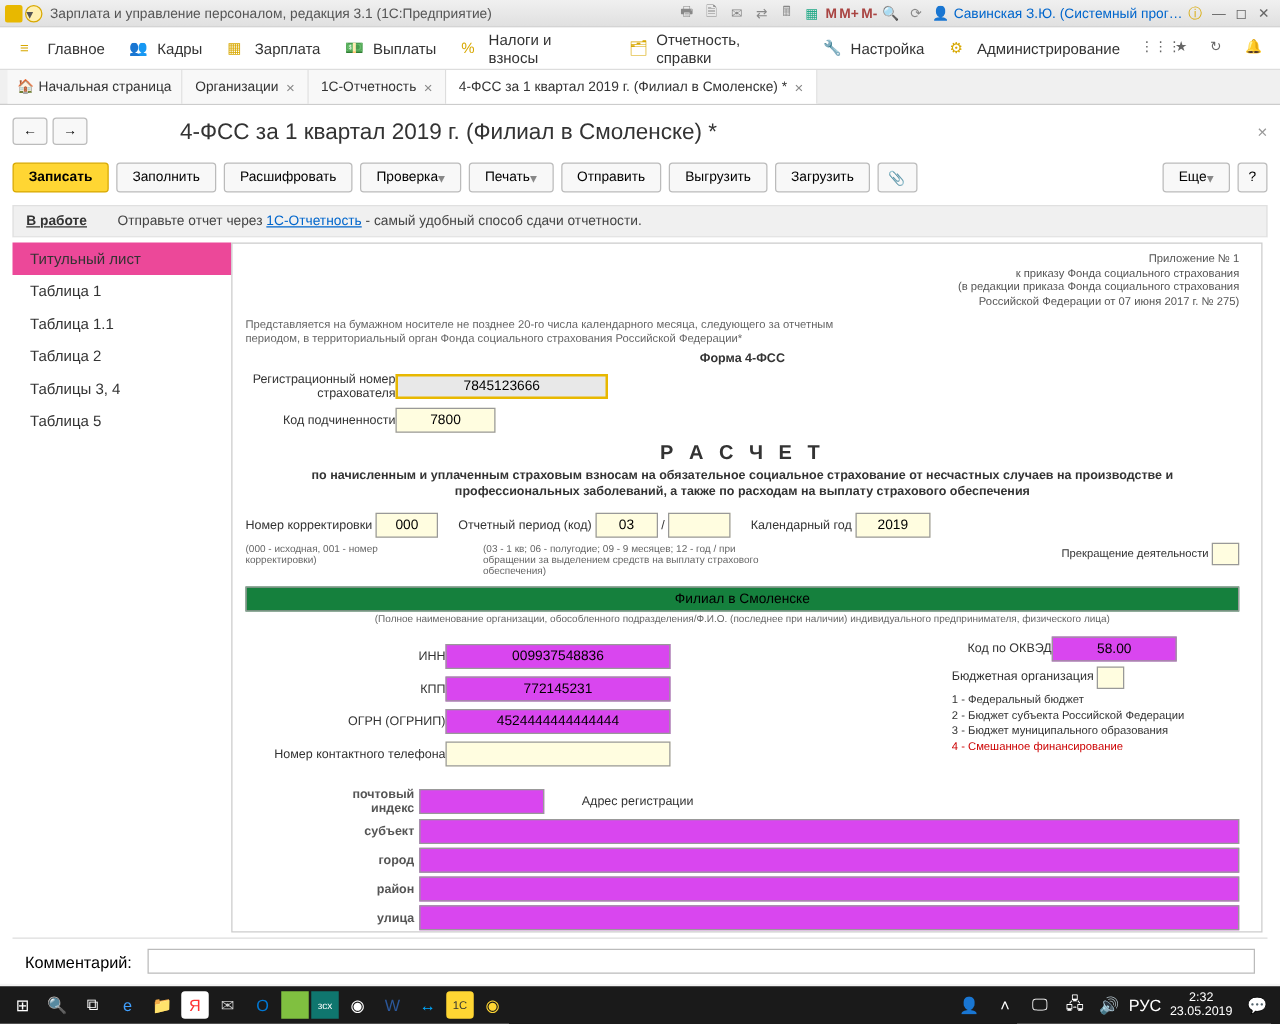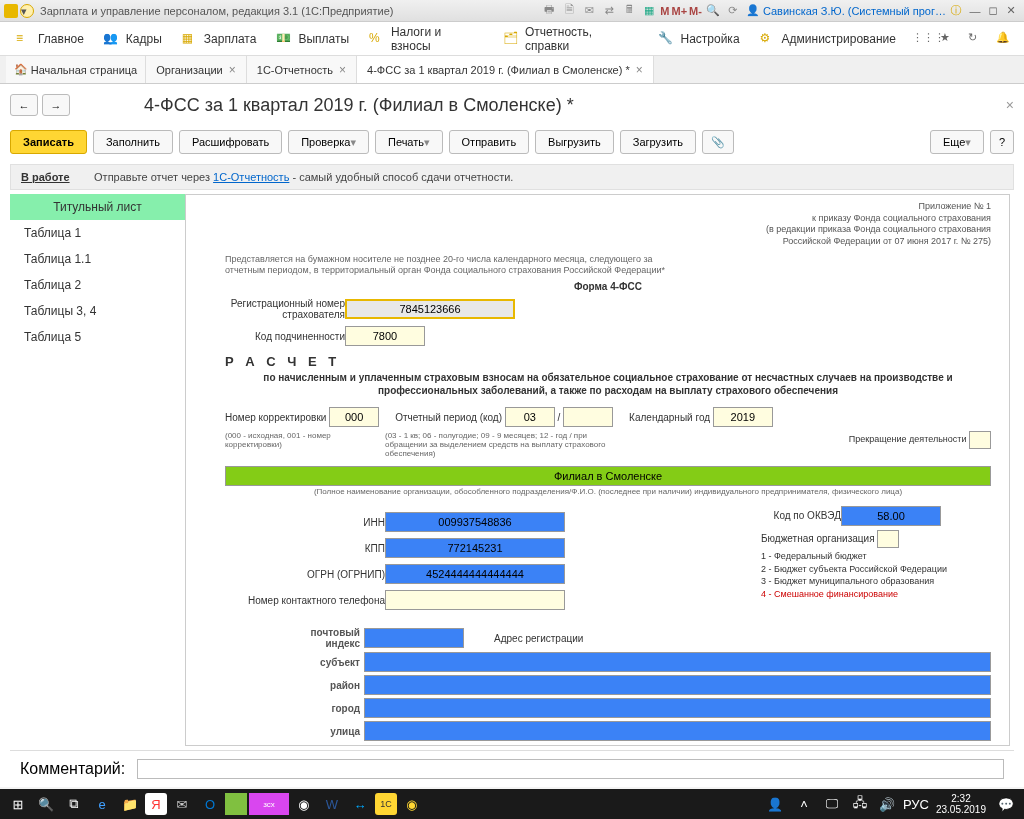--- a/index.html
+++ b/index.html
@@ -46,60 +46,60 @@
   
   
   .infobar { background: #f0f0f0; padding: 6px 10px; font-size: 11px; color: #444; border: 1px solid #e0e0e0; margin-top: 4px; }
   .infobar .link-status { color: #333; text-decoration: underline; font-weight: bold; }
   .infobar a { color: #0066cc; text-decoration: underline; }
   
   
   .bodysplit { display: flex; height: 560px; background: #fff; }
   .sidebar { width: 175px; padding: 4px 0; }
   .sidebar .sitem { padding: 6px 14px; font-size: 12px; color: #333; cursor: pointer; }
-  .sidebar .sitem.active { background: #86efac; text-align: center; }
-  
-  .formarea { flex: 1; border: 1px solid #ccc; margin: 4px 4px 4px 0; overflow: hidden; position: relative; padding-left: 29px; }
+  .sidebar .sitem.active { background: #ec4899; }
+  
+  .formarea { flex: 1; border: 1px solid #ccc; margin: 4px 4px 4px 0; overflow: hidden; position: relative; }
   .formscroll { overflow-y: scroll; height: 100%; padding: 6px 18px 6px 10px; font-size: 10px; color: #333; }
   .formscroll::-webkit-scrollbar { width: 16px; }
   .formscroll::-webkit-scrollbar-track { background: #f0f0f0; }
   .formscroll::-webkit-scrollbar-thumb { background: #c0c0c0; border: 1px solid #a0a0a0; }
   
   .apx { text-align: right; font-size: 9px; color: #555; line-height: 1.3; }
   .note { font-size: 9px; color: #666; margin-top: 6px; line-height: 1.3; }
   .formcode { text-align: center; font-size: 10px; margin-top: 4px; font-weight: bold; }
   
   .fieldrow { display: flex; align-items: center; margin: 6px 0; font-size: 10px; }
   .fieldrow label { text-align: right; color: #333; }
   .txtbox { height: 20px; border: 1px solid #999; background: #fffde0; text-align: center; font-size: 11px; }
-  .txtbox.white { background: #3b82f6; }
+  .txtbox.white { background: #d946ef; }
   .txtbox.sel { border: 2px solid #e8b800; background: #e8e8e8; }
   
-  .title-big { letter-spacing: 4px; font-weight: bold; margin-top: 8px; font-size: 13px; }
+  .title-big { text-align: center; letter-spacing: 4px; font-weight: bold; margin-top: 8px; font-size: 16px; }
   .subtitle { text-align: center; font-weight: bold; font-size: 10px; line-height: 1.3; margin: 2px 20px; }
   
   .corr-row { display: flex; align-items: flex-start; gap: 16px; margin-top: 10px; font-size: 10px; }
   .corr-row .txtbox { width: 50px; }
   .fine { font-size: 8px; color: #666; }
   
-  .orgname { height: 20px; border: 1px solid #999; background: #84cc16; text-align: center; font-size: 11px; margin-top: 8px; }
+  .orgname { height: 20px; border: 1px solid #999; background: #15803d; text-align: center; font-size: 11px; margin-top: 8px; }
   .orgname-note { text-align: center; font-size: 8px; color: #666; margin-top: 1px; }
   
   .two-col { display: flex; gap: 30px; margin-top: 10px; }
   .two-col .left { flex: 1; }
   .two-col .right { width: 230px; font-size: 9px; color: #333; line-height: 1.4; }
   .two-col .right .b4 { color: #c00; }
   
   .addr-row { display: flex; align-items: center; margin: 3px 0; font-size: 10px; }
   .addr-row label { width: 65px; text-align: right; margin-right: 4px; color: #555; font-weight: bold; }
   .addr-row .txtbox { flex: 1; text-align: left; padding-left: 4px; }
   
   
   .commentbar { padding: 8px 10px; background: #fff; display: flex; align-items: center; border-top: 1px solid #ddd; }
-  .commentbar label { font-size: 16px; margin-right: 12px; }
+  .commentbar label { font-size: 13px; margin-right: 12px; }
   .commentbar input { flex: 1; height: 20px; border: 1px solid #bbb; padding: 0 4px; }
   
   
   .taskbar { position: absolute; bottom: 0; left: 0; right: 0; height: 30px; background: #1a1a1a; display: flex; align-items: center; padding: 0 4px; color: #fff; font-size: 10px; }
   .taskbar .tico { width: 26px; height: 26px; margin: 0 1px; display: flex; align-items: center; justify-content: center; font-size: 13px; }
   .taskbar .spacer { flex: 1; }
   .taskbar .clock { text-align: center; line-height: 1.1; font-size: 10px; margin: 0 6px; }
 </style>
 </head>
 <body>
@@ -261,21 +261,21 @@
             <input class="txtbox" value="03" style="">
             <span>/</span>
             <input class="txtbox" style="width: 50px;">
           </div>
           <div>
             <span>Календарный год</span>
             <input class="txtbox" style="width: 60px;" value="2019">
           </div>
         </div>
         
-        <div style="display:flex; margin-top:4px">
+        <div style="display:flex; gap:30px; margin-top:4px">
           <div class="fine" style="width:160px">(000 - исходная, 001 - номер корректировки)</div>
           <div class="fine" style="width:240px">(03 - 1 кв; 06 - полугодие; 09 - 9 месяцев; 12 - год / при обращении за выделением средств на выплату страхового обеспечения)</div>
           <div style="flex:1; text-align:right; font-size:9px">
             <span>Прекращение деятельности</span>
             <input class="txtbox" style="width: 22px; height: 18px; vertical-align: middle;">
           </div>
         </div>
         
         <input class="txtbox orgname" style="width: 100%;" value="Филиал в Смоленске">
         <div class="orgname-note">(Полное наименование организации, обособленного подразделения/Ф.И.О. (последнее при наличии) индивидуального предпринимателя, физического лица)</div>
@@ -318,25 +318,25 @@
             <div class="addr-row">
                 <label>почтовый индекс</label>
                 <input class="txtbox white" style="width: 100px; flex: 0 0 auto;">
                 <span style="margin-left:30px">Адрес регистрации</span>
               </div>
             <div class="addr-row">
                 <label>субъект</label>
                 <input class="txtbox white" style="">
               </div>
             <div class="addr-row">
+                <label>город</label>
+                <input class="txtbox white" style="">
+              </div>
+            <div class="addr-row">
                 <label>район</label>
-                <input class="txtbox white" style="">
-              </div>
-            <div class="addr-row">
-                <label>город</label>
                 <input class="txtbox white" style="">
               </div>
             <div class="addr-row">
                 <label>улица</label>
                 <input class="txtbox white" style="">
               </div>
           </div>
         </div>
         
       </div>
@@ -352,21 +352,21 @@
 <div class="taskbar">
   <div class="tico">⊞</div>
   <div class="tico">🔍</div>
   <div class="tico">⧉</div>
   <div class="tico" style="color:#40a0ff">e</div>
   <div class="tico" style="color:#ffcc00">📁</div>
   <div class="tico" style="background:#fff;color:#f33;width:22px;height:22px;border-radius:3px">Я</div>
   <div class="tico" style="color:#ccc">✉</div>
   <div class="tico" style="color:#0078d4">O</div>
   <div class="tico" style="background:#80c040;width:22px;height:22px"></div>
-  <div class="tico" style="background:#d946ef;color:#fff;width:40px;height:22px;font-size:8px">зсх</div>
+  <div class="tico" style="background:#0f766e;color:#fff;width:22px;height:22px;font-size:8px">зсх</div>
   <div class="tico">◉</div>
   <div class="tico" style="color:#2b579a">W</div>
   <div class="tico" style="color:#0af">↔</div>
   <div class="tico" style="background:#ffd633;color:#333;width:22px;height:22px;border-radius:3px;font-size:9px">1C</div>
   <div class="tico" style="color:#ffd633">◉</div>
   <div class="spacer"></div>
   <div class="tico">👤</div>
   <div class="tico">˄</div>
   <div class="tico">🖵</div>
   <div class="tico">🖧</div>

